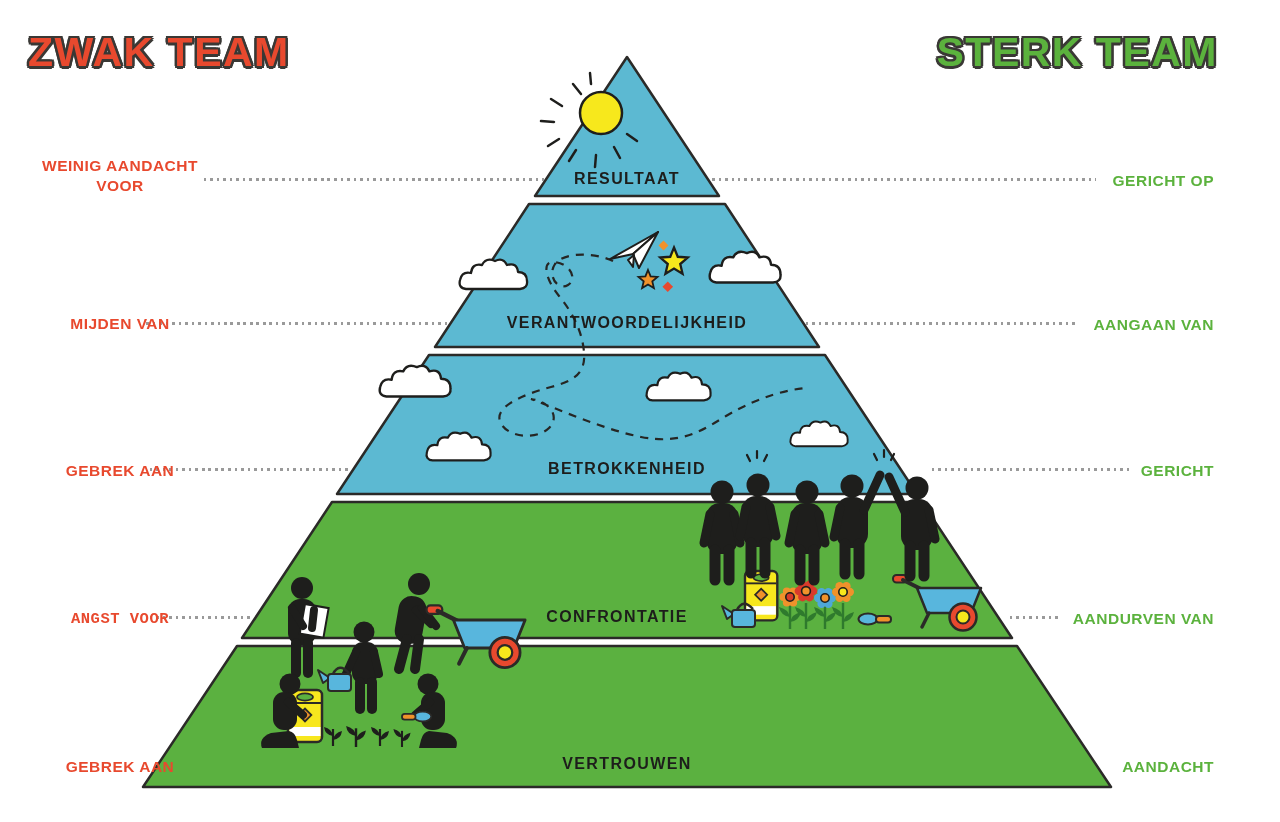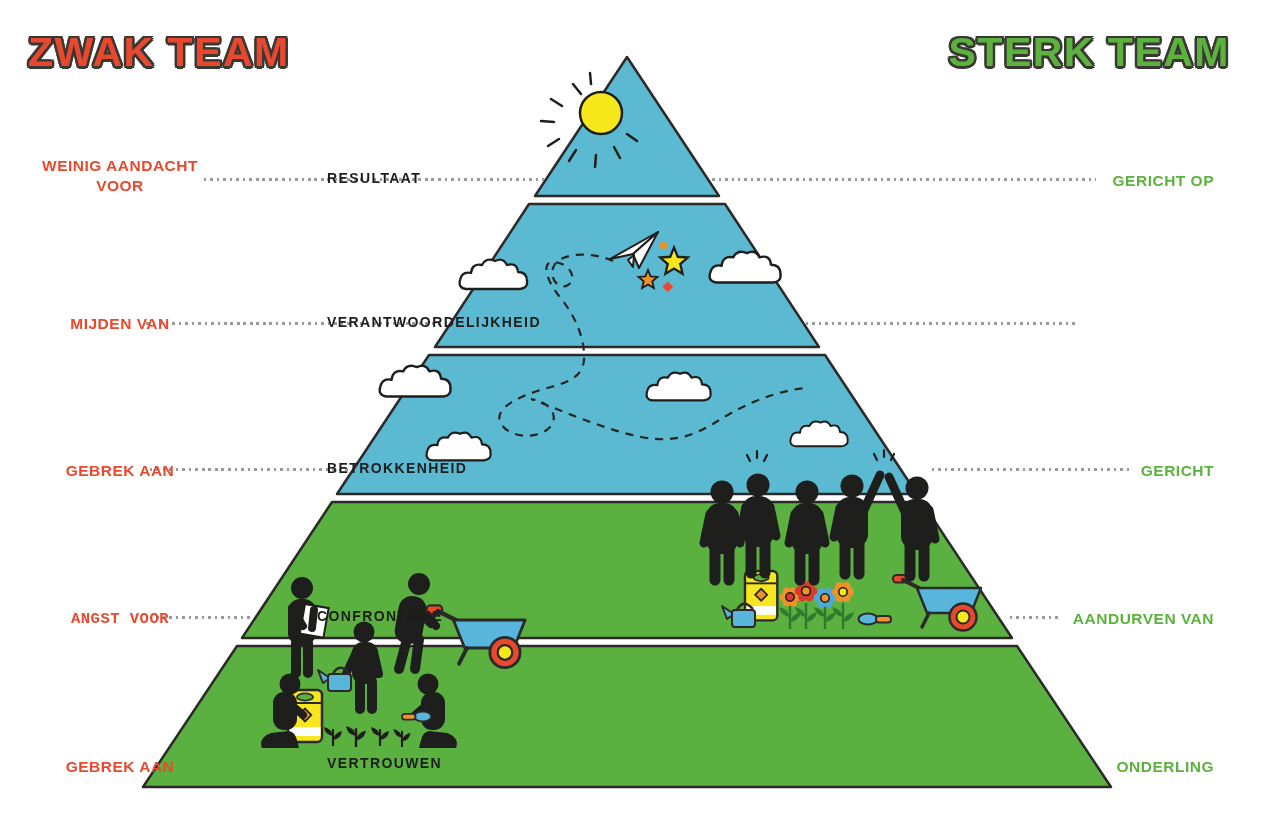--- a/index.html
+++ b/index.html
@@ -10,27 +10,27 @@
   }
   .canvas{position:absolute;inset:0;width:1280px;height:822px;}
   svg.art{position:absolute;left:0;top:0;z-index:1;}
   .txt{position:absolute;z-index:3;font-weight:bold;}
   .title{
     font-size:41px;letter-spacing:1.5px;line-height:1;
     text-shadow:-2px -2px 0 #3a3835,2px -2px 0 #3a3835,-2px 2px 0 #3a3835,2px 2px 0 #3a3835,
                  0 -2.5px 0 #3a3835,0 2.5px 0 #3a3835,-2.5px 0 0 #3a3835,2.5px 0 0 #3a3835;
   }
   .title-weak{left:28px;top:32px;color:#e8492e;}
-  .title-strong{right:50px;top:32px;color:#5bb23d;text-align:right;}
+  .title-strong{right:62px;top:32px;color:#5bb23d;text-align:right;}
   .side-label{font-size:15.5px;letter-spacing:.5px;line-height:20px;}
   .side-left{left:30px;width:180px;color:#e8492e;text-align:center;}
   .side-right{right:66px;width:230px;color:#5bb23d;text-align:right;}
   .layer-name{
-    left:327px;width:600px;color:#1d1d1b;
-    font-size:14px;letter-spacing:1.4px;
+    left:327px;width:600px;text-align:center;color:#1d1d1b;
+    font-size:16px;letter-spacing:1.4px;
   }
   .dots{
     position:absolute;z-index:2;height:3px;
     background-image:repeating-linear-gradient(90deg,#9a9a9a 0 2.5px,transparent 2.5px 6.5px);
   }
 </style>
 </head>
 <body>
 
 <div class="canvas">
@@ -279,23 +279,24 @@
   <div class="txt layer-name" style="top:608px;left:317px;">CONFRONTATIE</div>
   <div class="txt layer-name" style="top:755px;">VERTROUWEN</div>
 
   <div class="txt side-label side-left" style="top:156px;">WEINIG AANDACHT VOOR</div>
   <div class="txt side-label side-left" style="top:314px;">MIJDEN VAN</div>
   <div class="txt side-label side-left" style="top:461px;">GEBREK AAN</div>
   <div class="txt side-label side-left" style="top:609px;font-family:Liberation Mono, monospace;">ANGST VOOR</div>
   <div class="txt side-label side-left" style="top:757px;">GEBREK AAN</div>
 
   <div class="txt side-label side-right" style="top:171px;">GERICHT OP</div>
+  <div class="txt side-label side-right" style="top:315px;">AANGAAN VAN</div>
   <div class="txt side-label side-right" style="top:461px;">GERICHT</div>
   <div class="txt side-label side-right" style="top:609px;">AANDURVEN VAN</div>
-  <div class="txt side-label side-right" style="top:757px;">ONDERLING</div>
+  <div class="txt side-label side-right" style="top:757px;">AANDACHT</div>
 
   <div class="dots" style="left:204px;top:178px;width:340px;"></div>
   <div class="dots" style="left:712px;top:178px;width:384px;"></div>
   <div class="dots" style="left:146px;top:322px;width:302px;"></div>
   <div class="dots" style="left:806px;top:322px;width:270px;"></div>
   <div class="dots" style="left:150px;top:468px;width:202px;"></div>
   <div class="dots" style="left:932px;top:468px;width:200px;"></div>
   <div class="dots" style="left:150px;top:616px;width:100px;"></div>
   <div class="dots" style="left:1010px;top:616px;width:50px;"></div>
 

